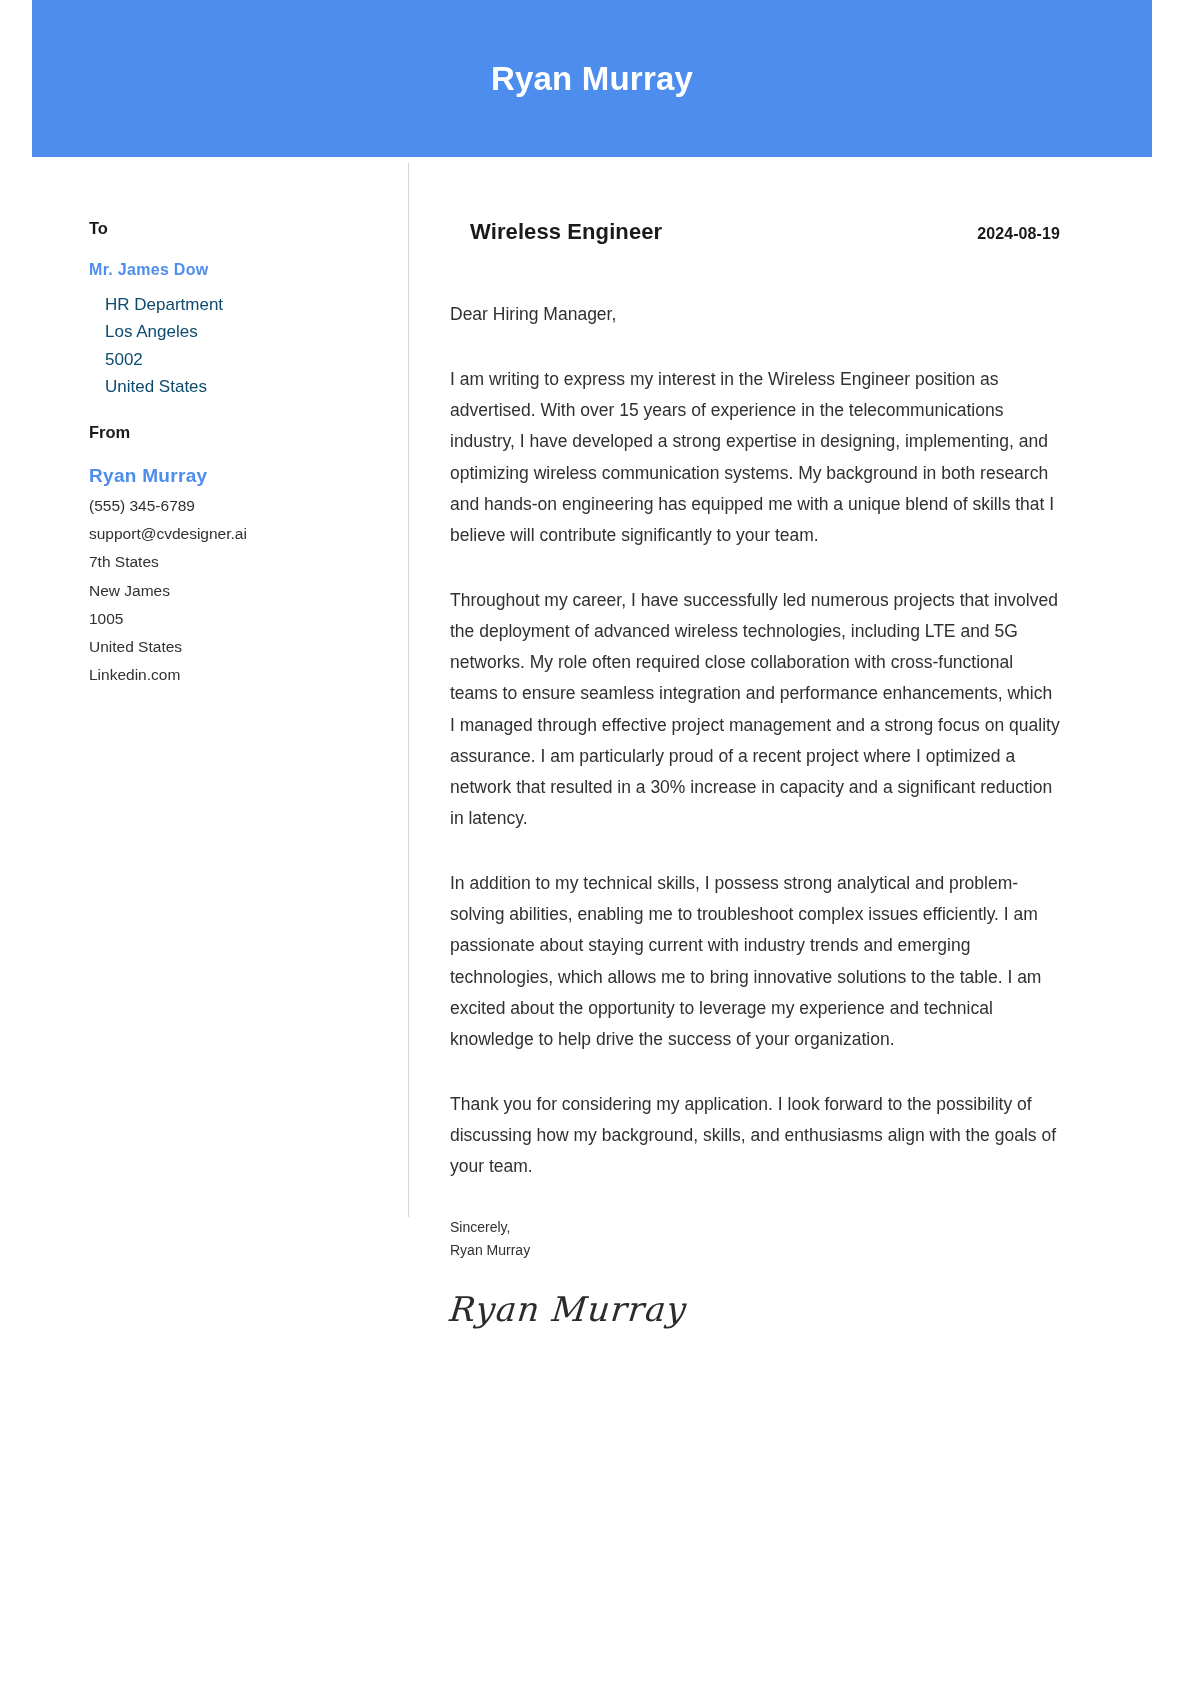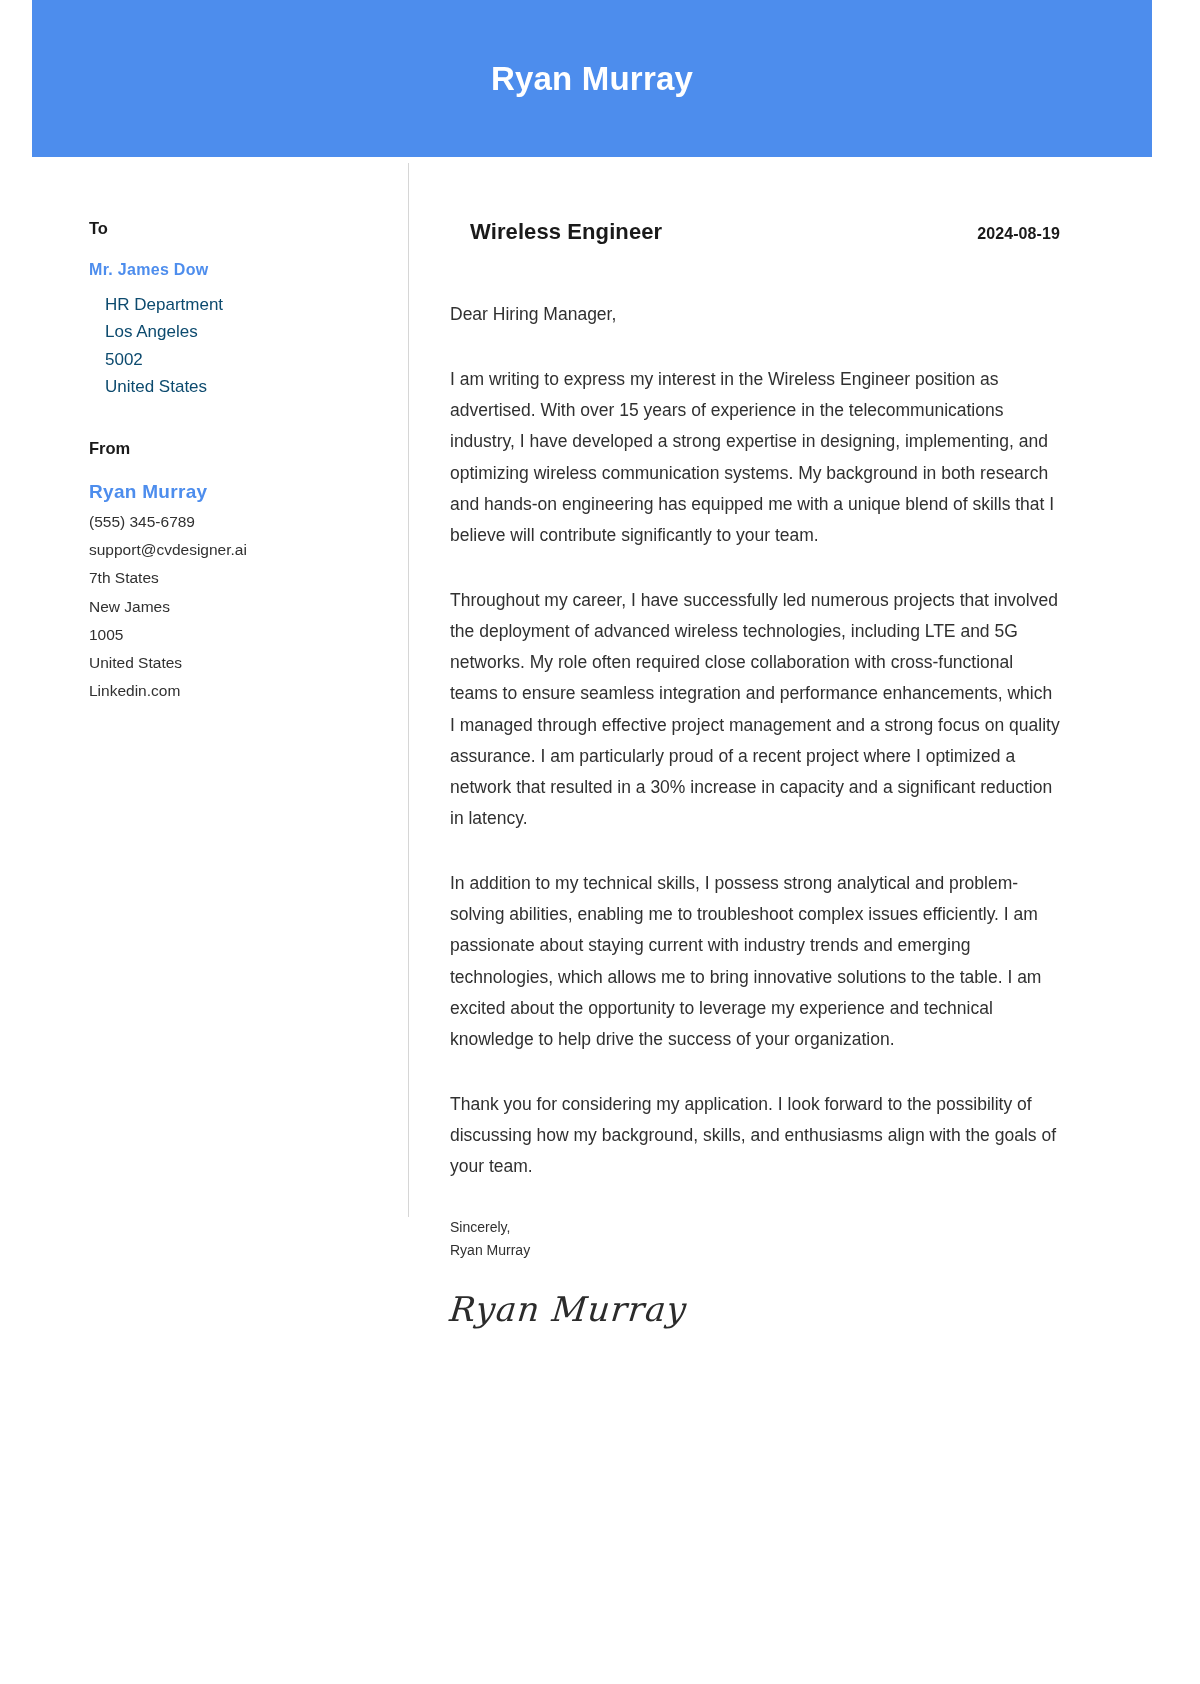--- a/index.html
+++ b/index.html
@@ -76,21 +76,21 @@
 
   .to-line {
     font-size: 17px;
     color: #0c4a6e;
     line-height: 1.62;
     font-weight: 400;
     margin-left: 16px;
   }
 
   .from-block {
-    margin-top: 38px;
+    margin-top: 22px;
   }
 
   .sender-name {
     color: #4d8ded;
     font-size: 19px;
     font-weight: bold;
     line-height: 1.5;
     letter-spacing: 0.3px;
     margin-bottom: 2px;
   }

